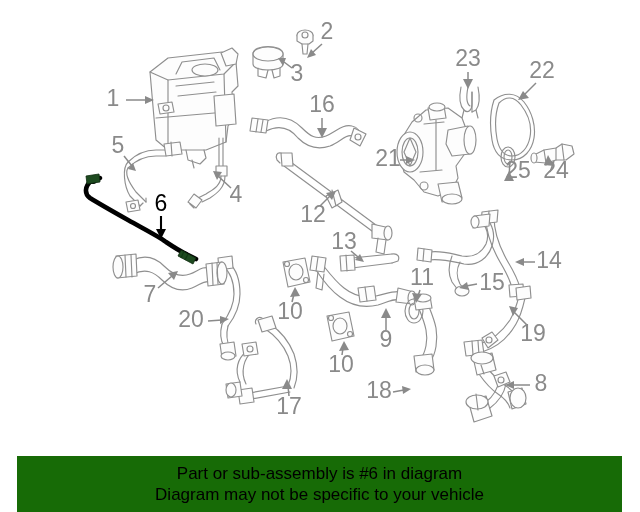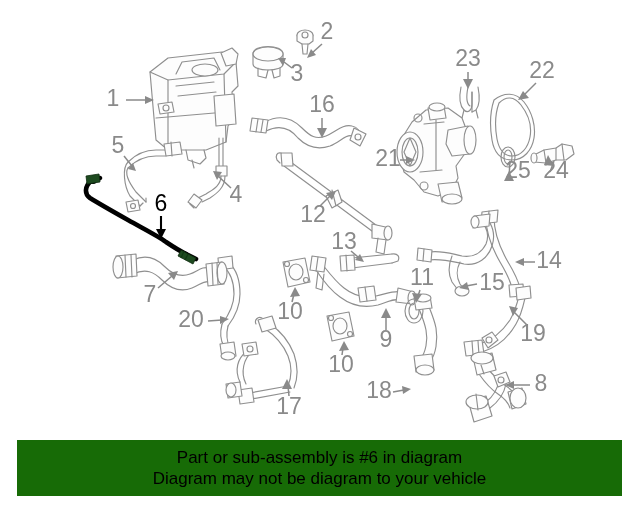--- a/index.html
+++ b/index.html
@@ -81,21 +81,21 @@
   }
   .callout-label-hl {
     font-family: "Liberation Sans", sans-serif;
     font-size: 23px;
     fill: #000000;
     dominant-baseline: middle;
   }
   #notice-banner {
     position: absolute;
     left: 17px;
-    top: 440px;
+    top: 456px;
     width: 605px;
     height: 56px;
     background: #176b06;
     display: flex;
     flex-direction: column;
     align-items: center;
     justify-content: center;
     box-sizing: border-box;
   }
   .notice-line {
@@ -555,16 +555,16 @@
     <g>
       <text class="callout-label" x="518" y="172" text-anchor="middle">25</text>
       <path class="leader" d="M510,161 L509,178"></path>
       <path class="leader-head" d="M509,171 L504,181 L514,181 Z"></path>
     </g>
 
   </svg>
 
   <div id="notice-banner">
     <div class="notice-line">Part or sub-assembly is #6 in diagram</div>
-    <div class="notice-line">Diagram may not be diagram to your vehicle</div>
+    <div class="notice-line">Diagram may not be specific to your vehicle</div>
   </div>
 
 </div>
 
 </body></html>

